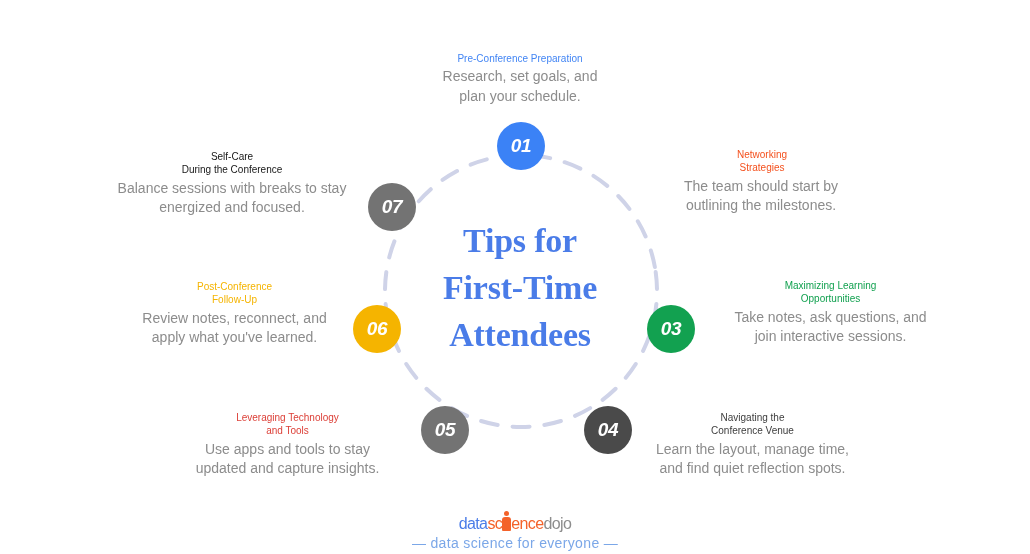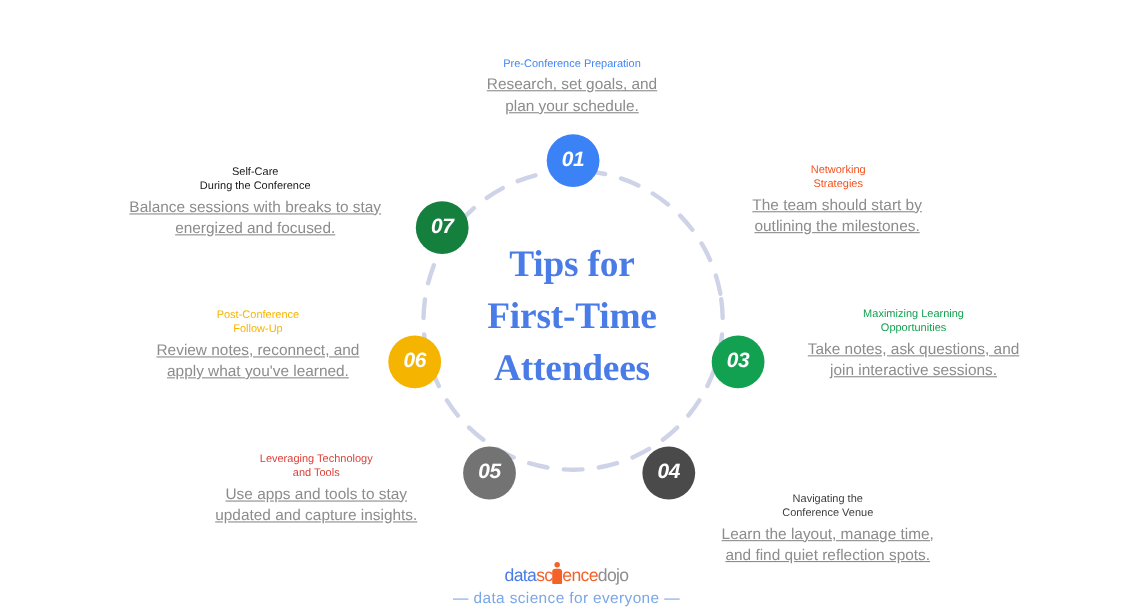--- a/index.html
+++ b/index.html
@@ -72,21 +72,21 @@
     line-height: 1.33;
     margin: 0 0 2px 0;
   }
   .block .b-head .hl { display: block; }
   .block .b-body {
     font-size: 14px;
     color: #8c8c8c;
     line-height: 1.38;
     margin: 0;
   }
-  .block .b-body .bl { display: block; text-decoration: underline; }
+  .block .b-body .bl { display: block; }
   .align-c { text-align: center; }
 
   
   .logo {
     position: absolute;
     left: 0;
     top: 512px;
     width: 1030px;
     text-align: center;
   }
@@ -158,21 +158,21 @@
   </div>
   <div class="node" style="left:584px; top:406px; background:#4a4a4a;">
     <span>04</span>
   </div>
   <div class="node" style="left:421px; top:406px; background:#737373;">
     <span>05</span>
   </div>
   <div class="node" style="left:353px; top:305px; background:#f5b400;">
     <span>06</span>
   </div>
-  <div class="node" style="left:378px; top:183px; background:#15803d;">
+  <div class="node" style="left:368px; top:183px; background:#737373;">
     <span>07</span>
   </div>
 
   <div class="block align-c" style="left:340px; top:52px; width:360px;">
     <div class="b-head" style="color:#4285f4;">
       <span class="hl">Pre-Conference Preparation</span>
     </div>
     <div class="b-body">
       <span class="bl">Research, set goals, and</span>
       <span class="bl">plan your schedule.</span>
@@ -195,21 +195,21 @@
       <span class="hl">Maximizing Learning</span>
       <span class="hl">Opportunities</span>
     </div>
     <div class="b-body">
       <span class="bl">Take notes, ask questions, and</span>
       <span class="bl">join interactive sessions.</span>
     </div>
   </div>
 
   <div class="block align-c" style="left:640px; top:411px; width:225px;">
-    <div class="b-head" style="color:#3d3d3d;margin-top:36px;">
+    <div class="b-head" style="color:#3d3d3d;">
       <span class="hl">Navigating the</span>
       <span class="hl">Conference Venue</span>
     </div>
     <div class="b-body">
       <span class="bl">Learn the layout, manage time,</span>
       <span class="bl">and find quiet reflection spots.</span>
     </div>
   </div>
 
   <div class="block align-c" style="left:175px; top:411px; width:225px;">

